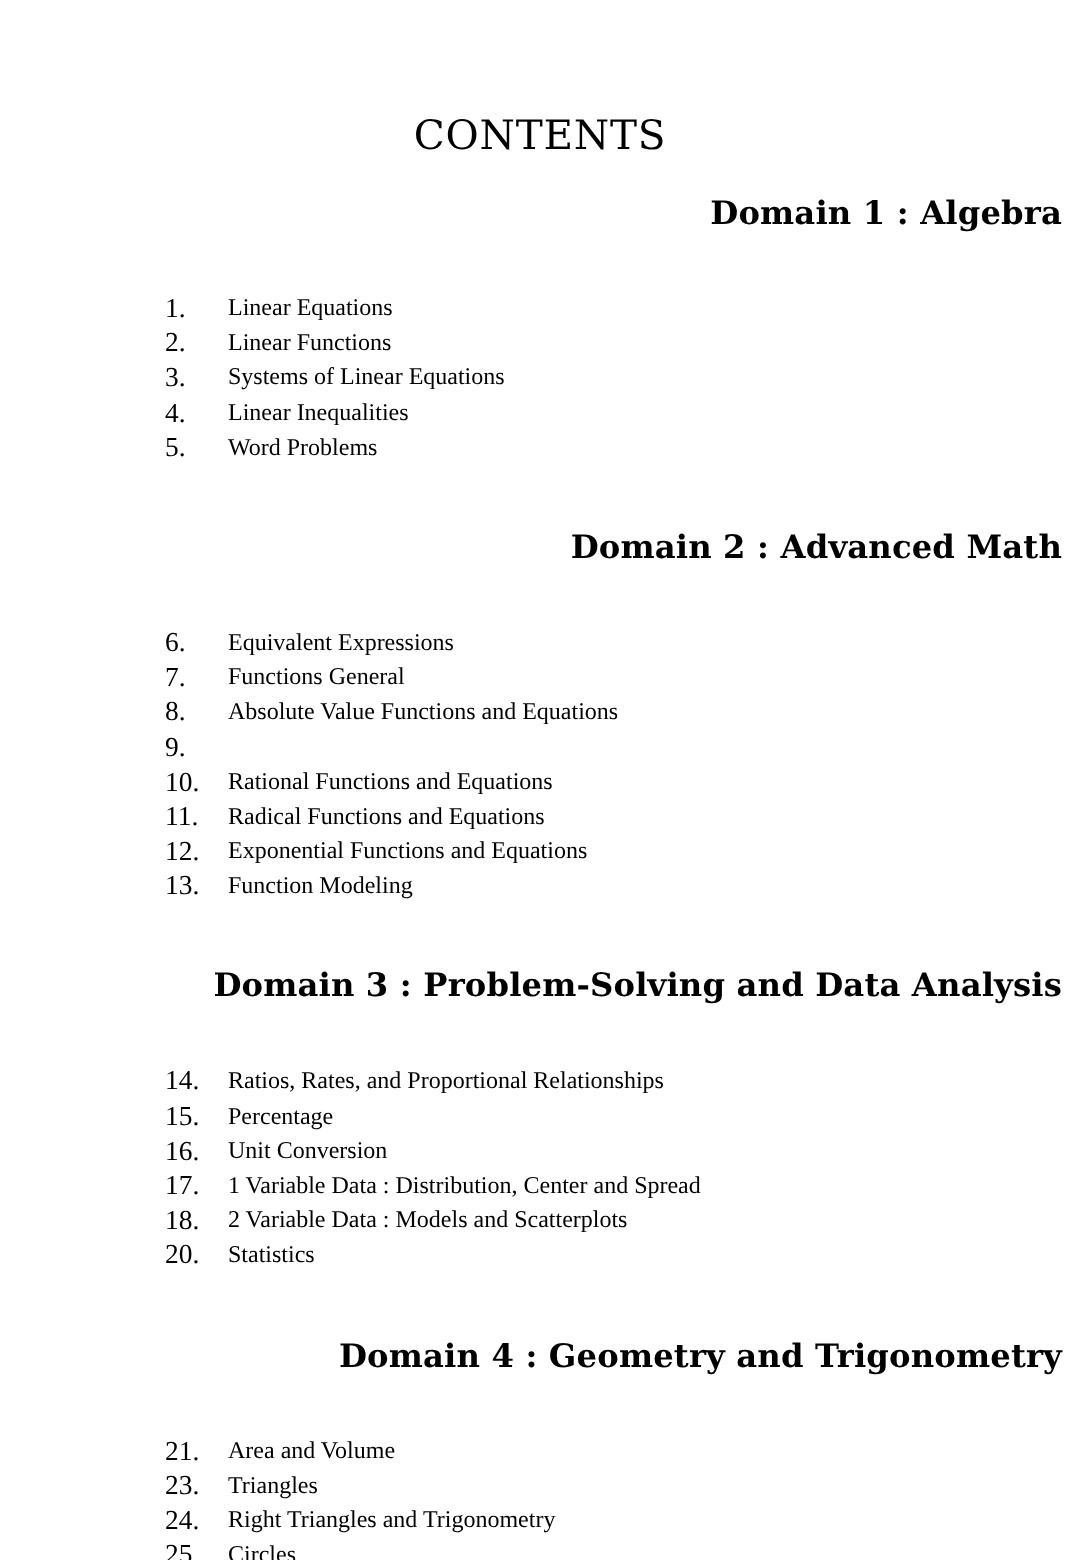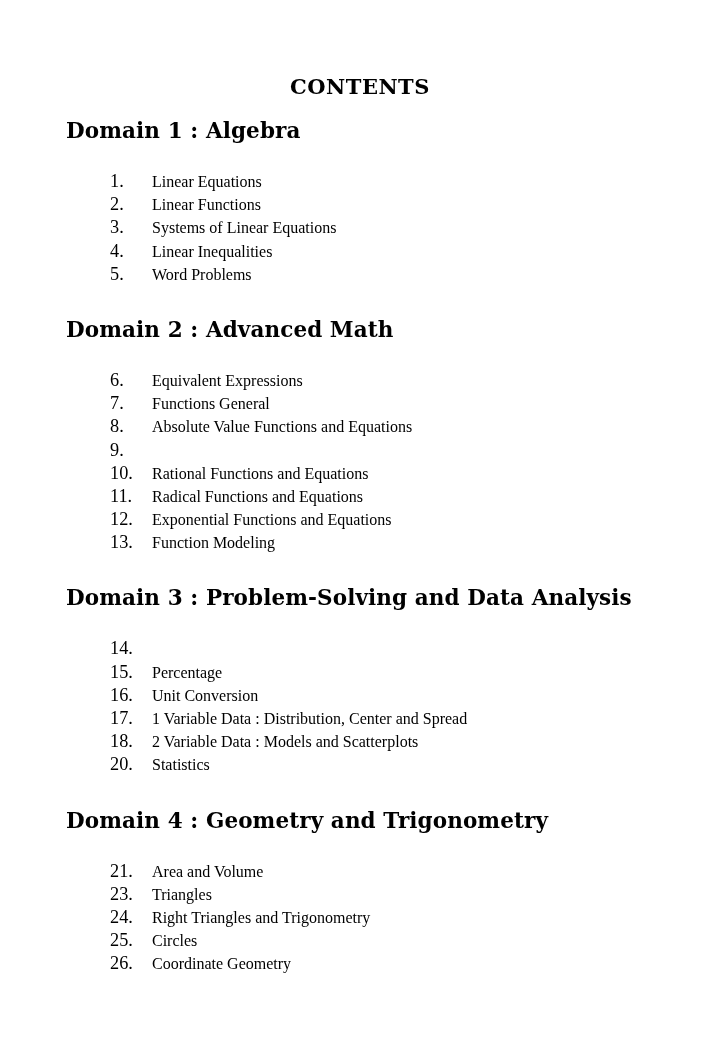--- a/index.html
+++ b/index.html
@@ -29,22 +29,22 @@
   }
 
   
   .doc-title {
     position: absolute;
     left: 0;
     top: 56px;
     width: 720px;
     text-align: center;
     font-family: "DejaVu Serif", "Liberation Serif", serif;
-    font-weight: bold;
-    font-size: 21px;
+    font-weight: normal;
+    font-size: 27px;
     line-height: 34px;
     letter-spacing: 0.5px;
     color: #000000;
     white-space: nowrap;
   }
 
   
   .sections {
     position: absolute;
     left: 0;
@@ -55,24 +55,25 @@
   .section {
     position: relative;
   }
 
   .section-heading {
     font-family: "DejaVu Serif", "Liberation Serif", serif;
     font-weight: bold;
     font-size: 21.5px;
     line-height: 26px;
     color: #000000;
-    margin: 0;
+    margin: 12px;
     padding: 0 0 0 66px;
     white-space: nowrap;
     letter-spacing: 0.1px;
+    text-align: right;
   }
 
   .topic-list {
     list-style: none;
     margin: 0;
     padding: 0;
   }
 
   .topic-row {
     display: block;
@@ -179,20 +180,21 @@
           </li>
         </ul>
         <div class="gap-after-list"></div>
       </div>
       <div class="section">
         <div class="section-heading">Domain 3 : Problem-Solving and Data Analysis</div>
         <div class="gap-after-heading"></div>
         <ul class="topic-list">
           <li class="topic-row">
             <span class="topic-num">14.</span>
+            <span class="topic-label">Ratios, Rates, and Proportional Relationships</span>
           </li>
           <li class="topic-row">
             <span class="topic-num">15.</span>
             <span class="topic-label">Percentage</span>
           </li>
           <li class="topic-row">
             <span class="topic-num">16.</span>
             <span class="topic-label">Unit Conversion</span>
           </li>
           <li class="topic-row">

